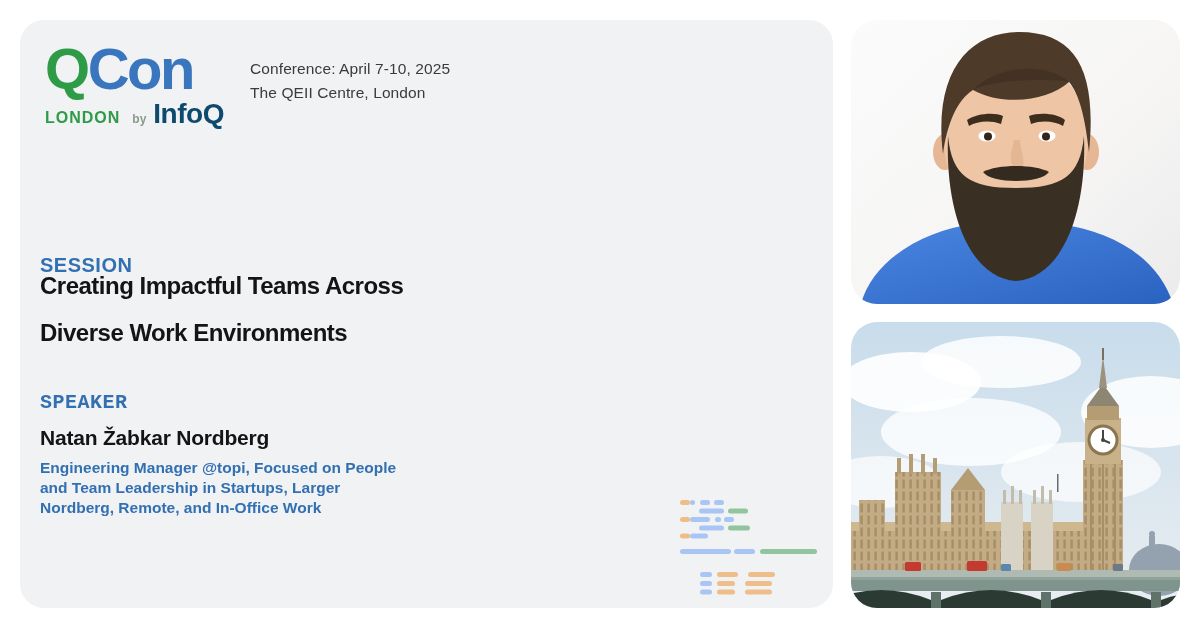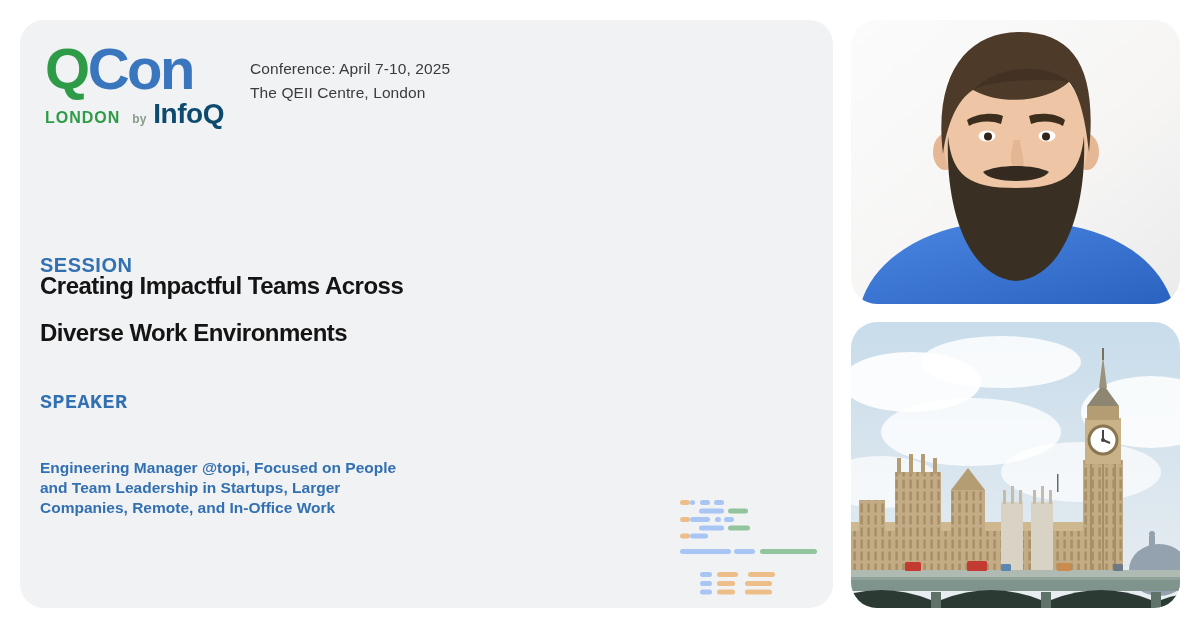--- a/index.html
+++ b/index.html
@@ -96,25 +96,26 @@
 
     <div class="eyebrow session-label">SESSION</div>
 
     <h1 class="title">
       <span>Creating Impactful Teams Across</span><br>
       <span>Diverse Work Environments</span>
     </h1>
 
     <div class="eyebrow speaker-label">SPEAKER</div>
 
+    <div class="speaker-name">Natan Žabkar Nordberg</div>
 
     <div class="speaker-desc">
       <div>Engineering Manager @topi, Focused on People</div>
       <div>and Team Leadership in Startups, Larger</div>
-      <div>Companies, Remote, and In-Office Work</div>
+      <div>Nordberg, Remote, and In-Office Work</div>
     </div>
 
     <svg class="deco" viewBox="0 0 140 100">
       <g>
 
         <rect x="2" y="4" width="10" height="5" rx="2.5" fill="#EDBE8A"></rect>
         <rect x="12" y="4" width="5" height="5" rx="2.5" fill="#A9C5F4"></rect>
         <rect x="22" y="4" width="10" height="5" rx="2.5" fill="#A9C5F4"></rect>
         <rect x="36" y="4" width="10" height="5" rx="2.5" fill="#A9C5F4"></rect>
 

